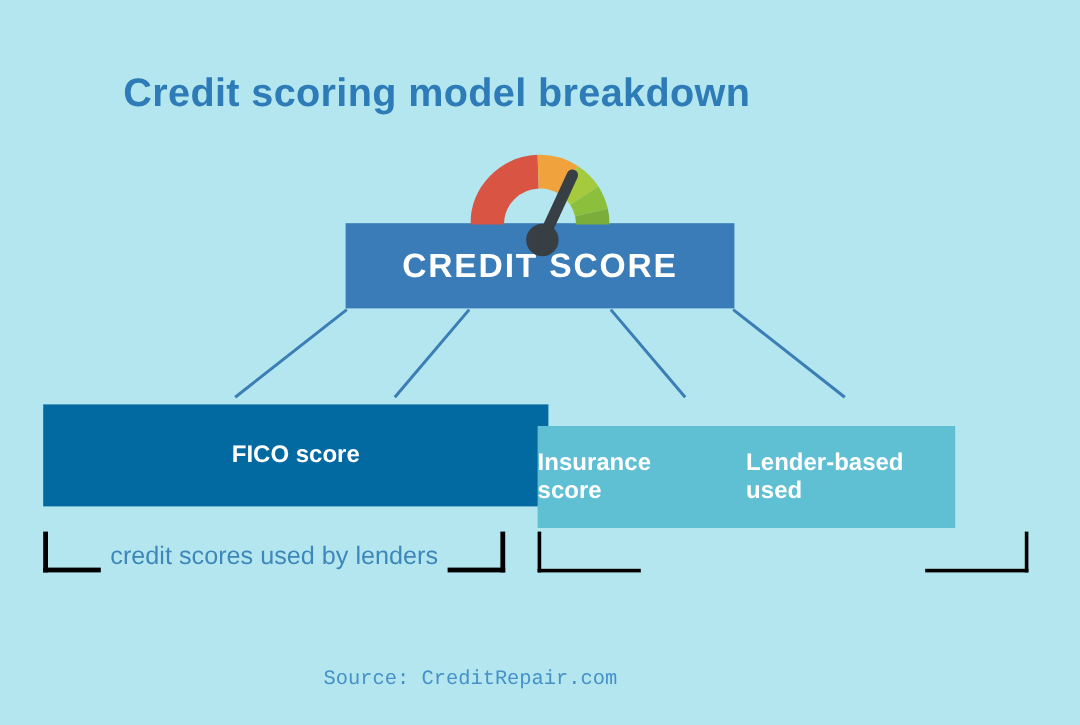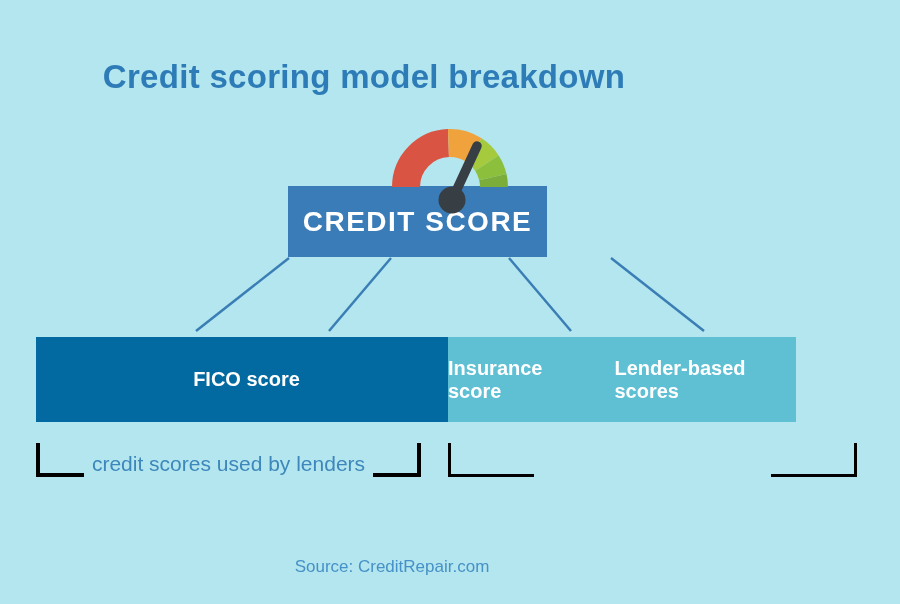--- a/index.html
+++ b/index.html
@@ -13,53 +13,53 @@
     background:#b3e6ee;
   }
   .title{
     position:absolute;left:0;top:58px;width:728px;margin:0;
     text-align:center;font-size:33px;font-weight:700;color:#2e7cb7;
     letter-spacing:0.3px;
   }
   .connectors{position:absolute;left:0;top:0;width:900px;height:604px;}
   .gauge{position:absolute;left:392px;top:128px;width:116px;height:92px;}
   .credit-box{
-    position:absolute;left:288px;top:186px;width:259px;height:71px;
+    position:absolute;left:288px;top:186px;width:324px;height:71px;
     background:#3a7cb8;display:flex;align-items:center;justify-content:center;
   }
   .credit-box span{
     color:#ffffff;font-size:28px;font-weight:700;letter-spacing:1.5px;
   }
   .branch-box{
     position:absolute;top:337px;height:85px;
     display:flex;align-items:center;justify-content:center;
   }
   .branch-box span{color:#ffffff;font-weight:700;font-size:20px;}
   .box-popular{left:36px;width:421px;background:#0369a1;gap:56px;}
-  .box-special{left:448px;width:348px;background:#5fbfd3;gap:28px;}
+  .box-special{left:448px;width:348px;background:#5fbfd3;gap:28px;margin-top:18px;}
   .bracket{position:absolute;top:443px;height:34px;box-sizing:border-box;}
   .bracket.green{border-color:#a7c23c;}
   .bracket.teal{border-color:#68c2d5;}
   .bracket.left{border-left:4px solid;border-bottom:4px solid;}
   .bracket.right{border-right:4px solid;border-bottom:4px solid;}
   .bracket.teal.left{border-left-width:3px;border-bottom-width:3px;}
   .bracket.teal.right{border-right-width:3px;border-bottom-width:3px;}
   .bk-popular-left{left:36px;width:48px;}
   .bk-popular-right{left:373px;width:48px;}
   .bk-special-left{left:448px;width:86px;}
   .bk-special-right{left:771px;width:86px;}
   .caption{
     position:absolute;top:448px;text-align:center;
     color:#3e87bb;font-size:21px;line-height:31px;
   }
   .cap-popular{left:36px;width:385px;}
   .cap-special{left:448px;width:409px;}
   .source{
     position:absolute;left:0;top:557px;width:784px;text-align:center;
-    color:#4691c7;font-size:17px;
+    color:#4691c7;font-size:17px;font-family:Liberation Mono, monospace;
   }
 </style>
 </head>
 <body>
 
 <div class="canvas">
 
   <h1 class="title">Credit scoring model breakdown</h1>
 
   <svg class="connectors" viewBox="0 0 900 604" xmlns="http://www.w3.org/2000/svg">
@@ -82,21 +82,21 @@
     <line x1="60" y1="72" x2="85" y2="18" stroke="#373e44" stroke-width="9.5" stroke-linecap="round"></line>
     <circle cx="60" cy="72" r="13.5" fill="#373e44"></circle>
   </svg>
 
   <div class="branch-box box-popular">
     <span>FICO score</span>
   </div>
 
   <div class="branch-box box-special">
     <span>Insurance score</span>
-    <span>Lender-based scores</span>
+    <span>Lender-based used</span>
   </div>
 
   <div class="bracket green left bk-popular-left"></div>
   <div class="bracket green right bk-popular-right"></div>
   <div class="bracket teal left bk-special-left"></div>
   <div class="bracket teal right bk-special-right"></div>
 
   <div class="caption cap-popular">
     <div>credit scores used by lenders</div>
   </div>

